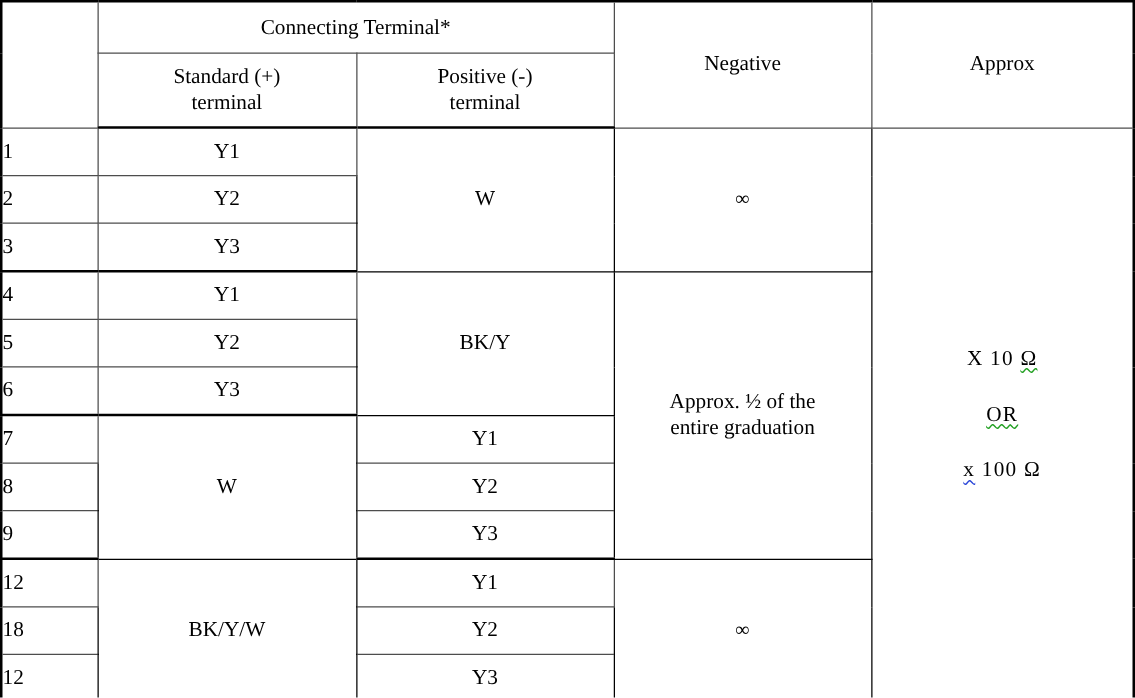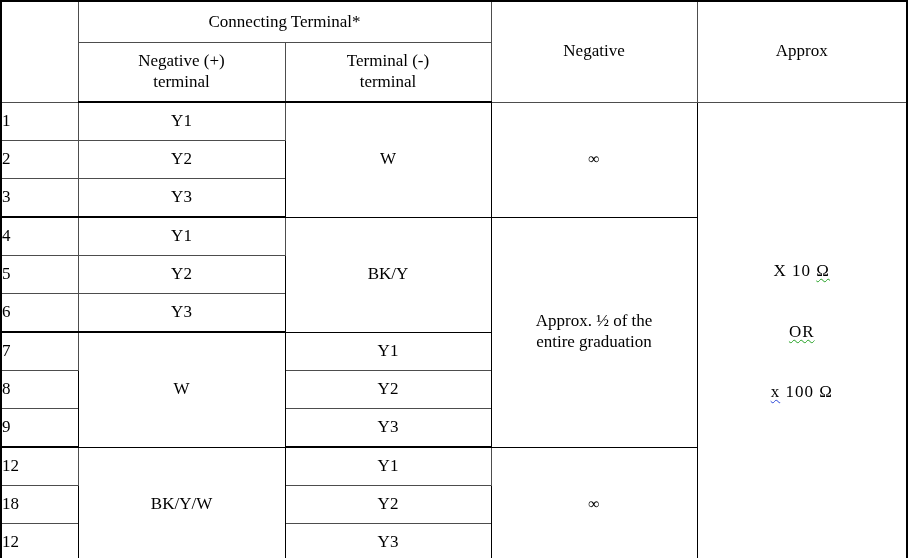--- a/index.html
+++ b/index.html
@@ -102,21 +102,21 @@
   .range-cell {
     text-align: center;
     font-size: 18px;
     line-height: 1.0;
   }
   .range-stack {
     display: flex;
     flex-direction: column;
     align-items: center;
     justify-content: flex-end;
-    gap: 40px;
+    gap: 24px;
   }
   .range-line {
     white-space: nowrap;
     letter-spacing: 1px;
   }
 
   
   .sq-green {
     text-decoration: underline;
     text-decoration-style: wavy;
@@ -156,25 +156,25 @@
         <td class="hdr hdr-tall bt-strong2" rowspan="2">
           <span>Negative</span>
         </td>
         <td class="hdr hdr-tall bt-strong2 br-strong" rowspan="2">
           <span>Approx</span>
         </td>
       </tr>
 
       <tr>
         <td class="hdr hdr-sub bb-strong">
-          <span class="lbl">Negative (+)</span>
+          <span class="lbl">Standard (+)</span>
           <span class="lbl">terminal</span>
         </td>
         <td class="hdr hdr-sub bb-strong">
-          <span class="lbl">Terminal (-)</span>
+          <span class="lbl">Positive (-)</span>
           <span class="lbl">terminal</span>
         </td>
       </tr>
 
       <tr>
         <td class="row-cell no-cell bl-strong">1</td>
         <td class="row-cell ctr">Y1</td>
         <td class="row-cell span-cell bd-strong" rowspan="3">W</td>
         <td class="row-cell std-cell bd-strong" rowspan="3">
           <span class="inf">∞</span>

